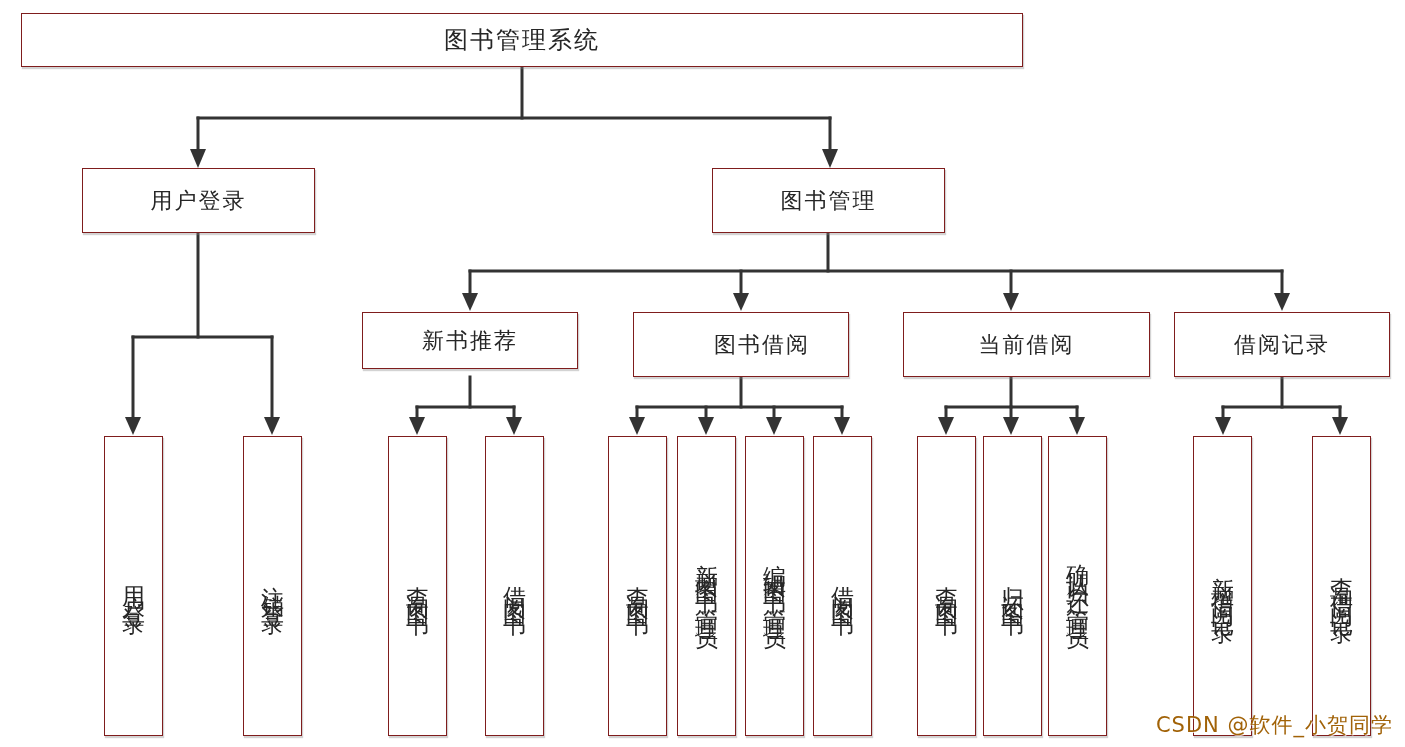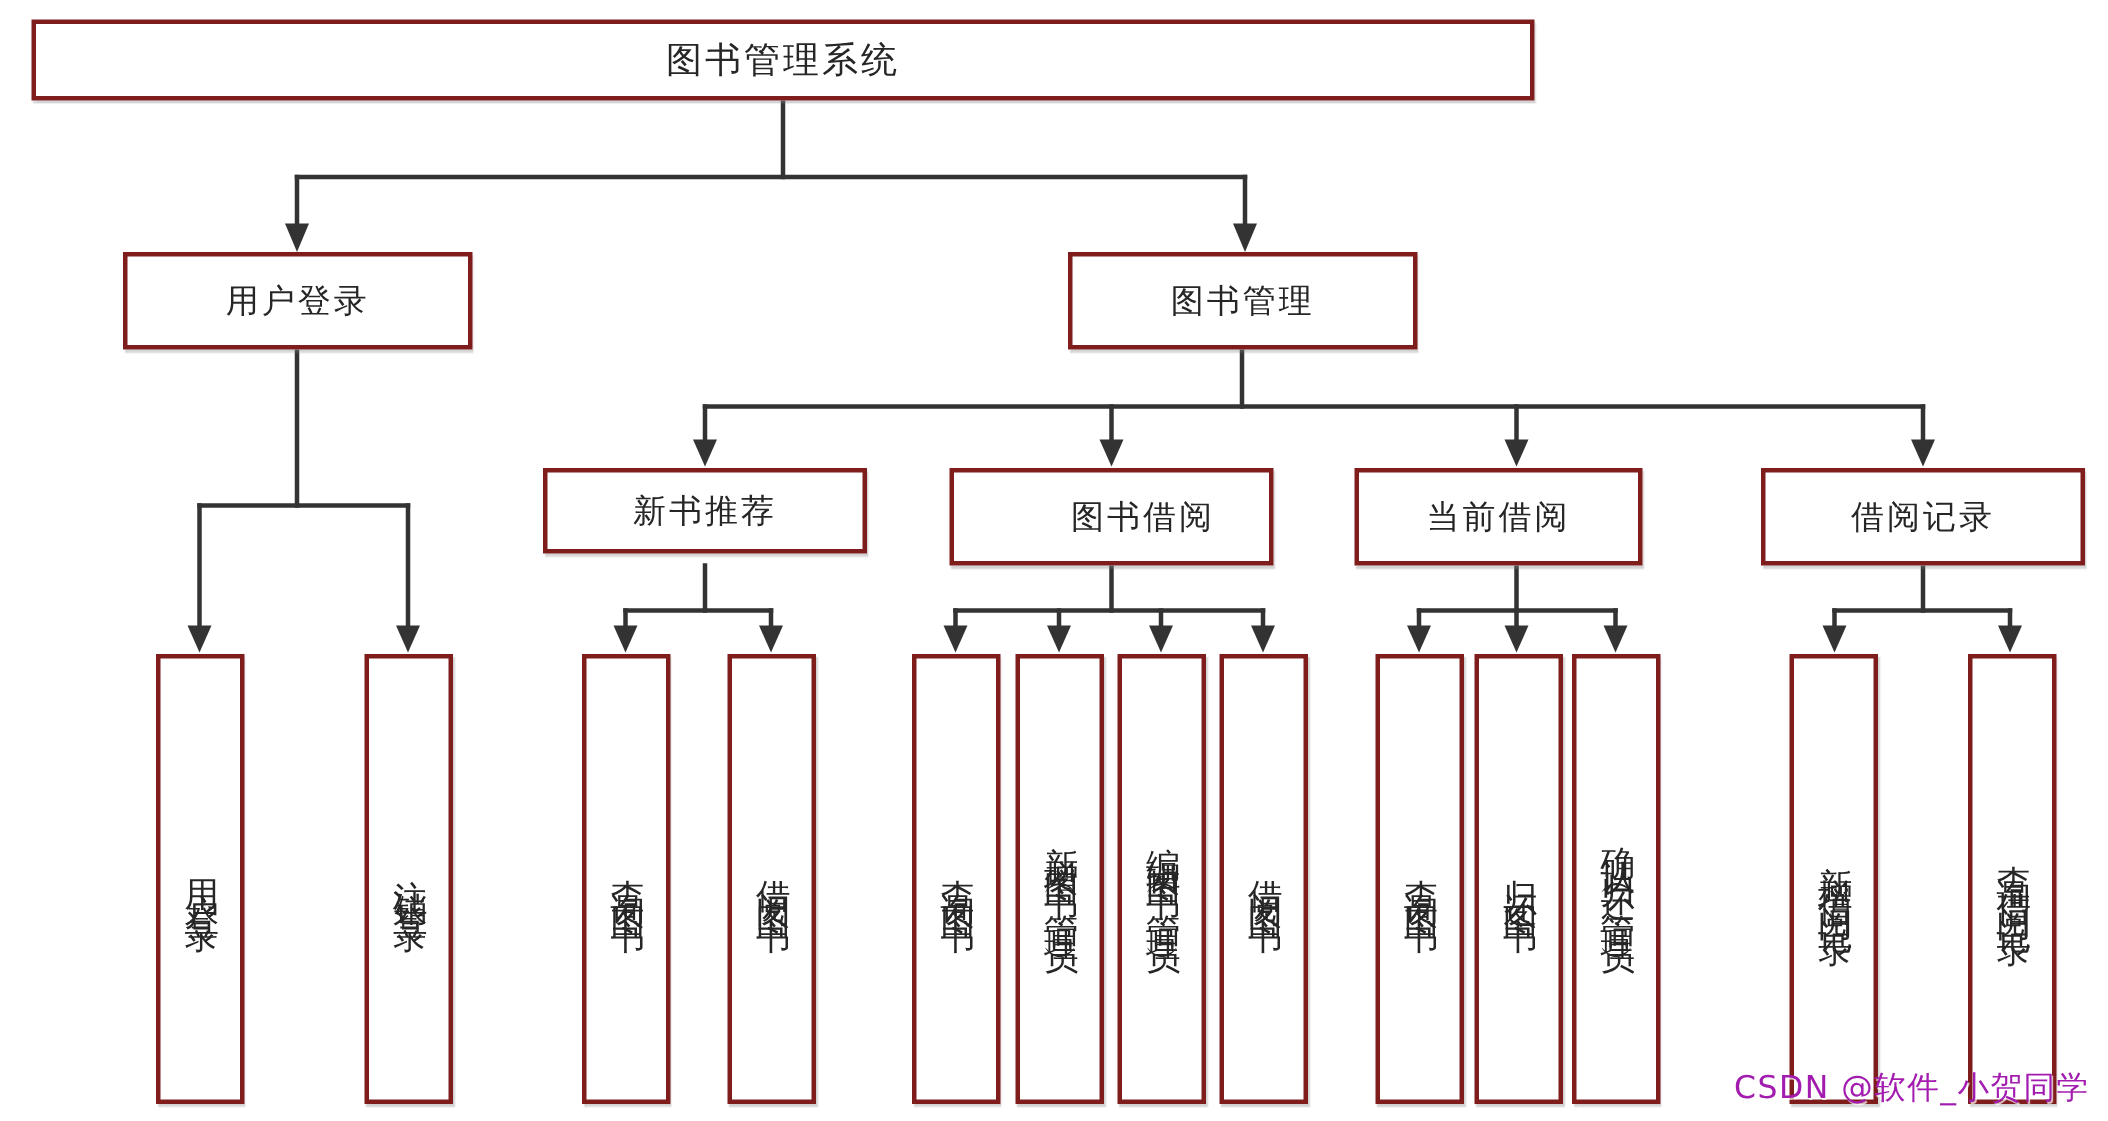--- a/index.html
+++ b/index.html
@@ -1,42 +1,42 @@
 <!DOCTYPE html>
 <html><head>
 <meta charset="utf-8">
 <style>
   html,body{margin:0;padding:0;background:#fff;}
   body{width:1405px;height:747px;overflow:hidden;
        font-family:"DejaVu Sans","Liberation Sans",sans-serif;}
   #canvas{position:relative;width:1405px;height:747px;background:#ffffff;}
   #connectors{position:absolute;left:0;top:0;width:1405px;height:747px;}
-  .box{position:absolute;background:#ffffff;border:3px solid #7f1d1d;
+  .box{position:absolute;background:#ffffff;border:1px solid #7f1d1d;
        box-sizing:border-box;display:flex;align-items:center;justify-content:center;
        box-shadow:1px 2px 1px rgba(130,130,130,0.35);}
   .hlabel{font-size:22px;color:#262626;letter-spacing:2px;white-space:nowrap;}
   .root-box .hlabel{font-size:24px;}
   .vlabel{writing-mode:vertical-rl;text-orientation:mixed;
           font-size:23px;letter-spacing:9px;color:#262626;line-height:1;}
   
   .root-box{left:21px;top:13px;width:1002px;height:54px;}
   .n-user-login{left:82px;top:168px;width:233px;height:65px;}
   .n-book-mgmt{left:712px;top:168px;width:233px;height:65px;}
   .n-new-book{left:362px;top:312px;width:216px;height:57px;}
   .n-book-borrow{left:633px;top:312px;width:216px;height:65px;padding-left:42px;}
-  .n-cur-borrow{left:903px;top:312px;width:192px;height:65px;font-family:Liberation Serif, serif;}
+  .n-cur-borrow{left:903px;top:312px;width:247px;height:65px;font-family:Liberation Serif, serif;}
   .n-borrow-rec{left:1174px;top:312px;width:216px;height:65px;}
   .leaf{top:436px;width:59px;height:300px;}
   .lf1{left:104px;} .lf2{left:243px;}
   .lf3{left:388px;} .lf4{left:485px;}
   .lf5{left:608px;} .lf6{left:677px;} .lf7{left:745px;} .lf8{left:813px;}
   .lf9{left:917px;} .lf10{left:983px;} .lf11{left:1048px;}
   .lf12{left:1193px;} .lf13{left:1312px;}
   #watermark{position:absolute;right:12px;bottom:8px;font-size:21px;
-             color:#a21caf;letter-spacing:1px;white-space:nowrap;
+             color:#a16207;letter-spacing:1px;white-space:nowrap;
              text-shadow:1px 1px 0 rgba(255,255,255,0.7);}
 </style>
 </head>
 <body>
 
 <div id="canvas">
 
   <svg id="connectors" viewBox="0 0 1405 747" xmlns="http://www.w3.org/2000/svg">
     <g stroke="#333333" stroke-width="3" fill="none" stroke-linecap="square">
 

